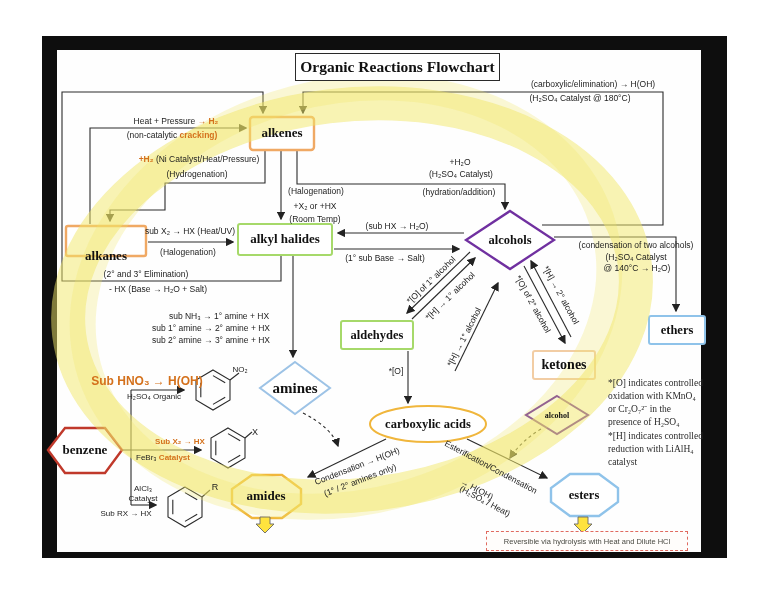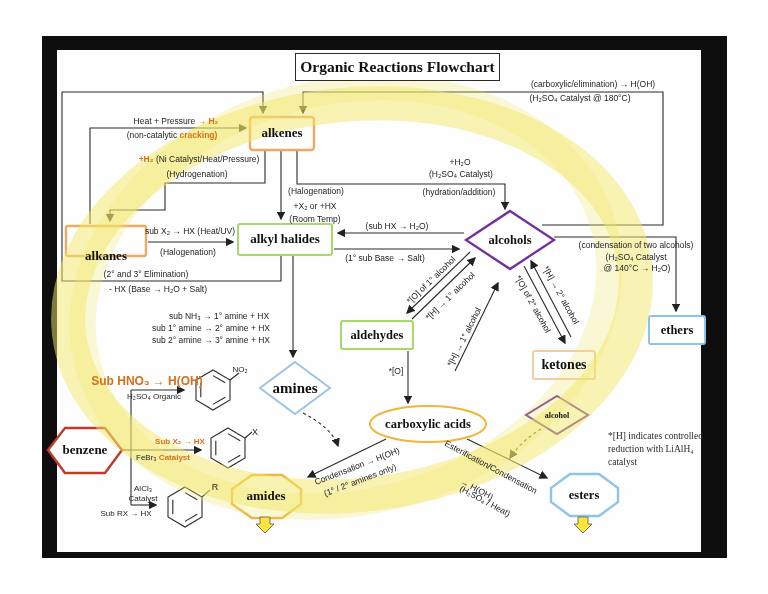--- a/index.html
+++ b/index.html
@@ -186,17 +186,22 @@
 
   <div class="lbl org" style="left:180px;top:442px;font-size:8px">Sub X₂ → HX</div>
   <div class="lbl" style="left:163px;top:458px;font-size:8px"><span>FeBr₃ </span><span class="org">Catalyst</span></div>
   <div class="lbl" style="left:255px;top:432px;font-size:9px">X</div>
 
   <div class="lbl" style="left:143px;top:489px;font-size:8px">AlCl₃</div>
   <div class="lbl" style="left:143px;top:499px;font-size:8px">Catalyst</div>
   <div class="lbl" style="left:126px;top:514px;font-size:8px">Sub RX → HX</div>
   <div class="lbl" style="left:215px;top:487px;font-size:9px">R</div>
 
+  <div class="note" style="left:608px;top:377px">*[O] indicates controlled
+oxidation with KMnO₄
+or Cr₂O₇²⁻ in the
+presence of H₂SO₄</div>
   <div class="note" style="left:608px;top:430px">*[H] indicates controlled
 reduction with LiAlH₄
 catalyst</div>
 
+  <div class="footnote" style="left:486px;top:531px;width:200px;height:18px">Reversible via hydrolysis with Heat and Dilute HCl</div>
 </div>
 
 </body></html>

